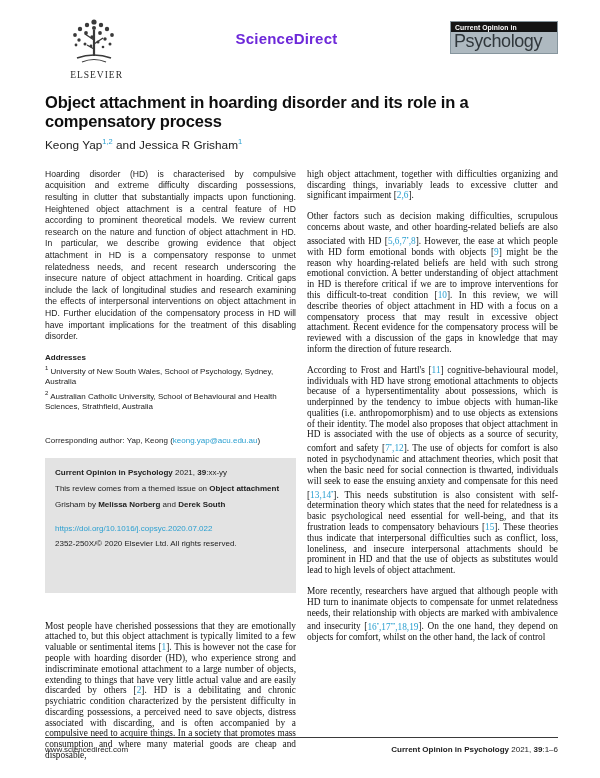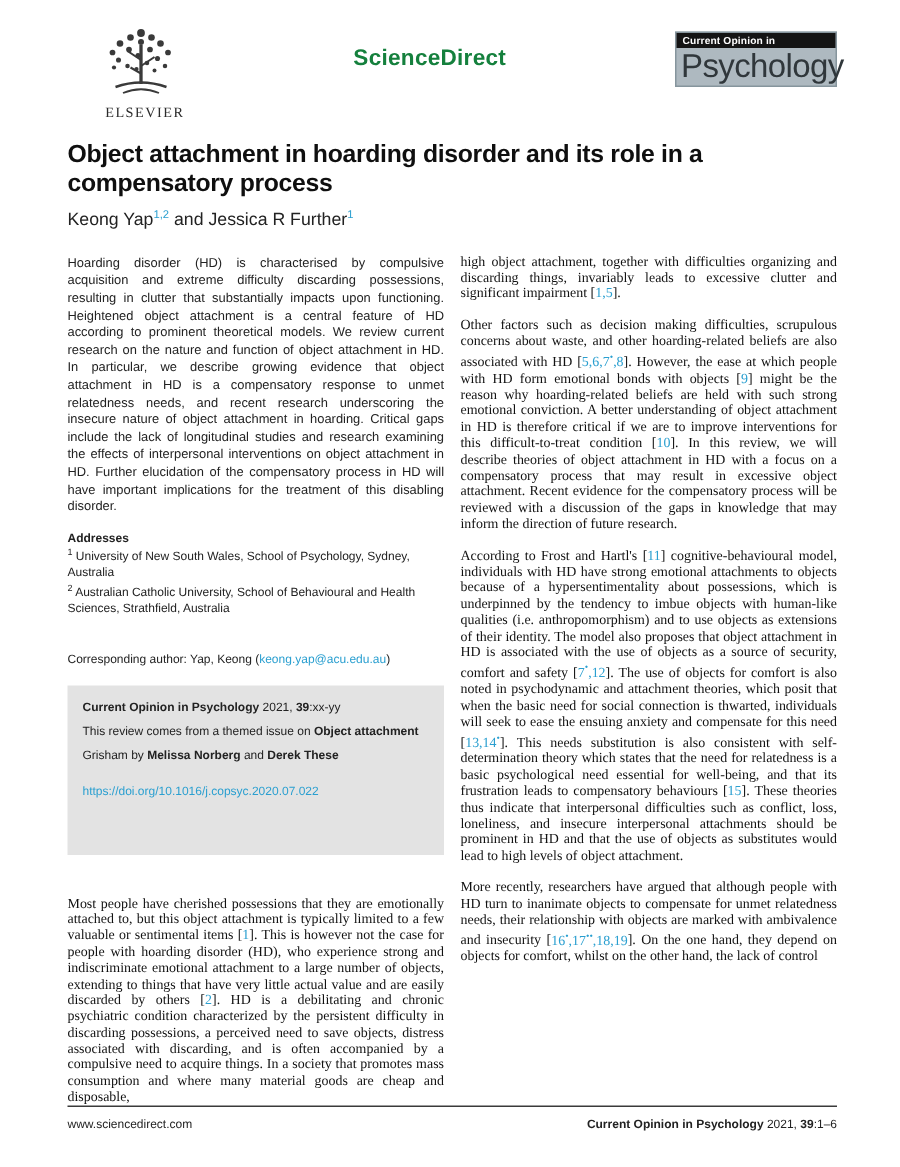--- a/index.html
+++ b/index.html
@@ -8,38 +8,38 @@
     position:relative; box-sizing:border-box; padding:16px 42px 0 45px;
     font-family:"Liberation Sans", sans-serif; color:#1a1a1a; overflow:hidden;
   }
   
   .header { display:flex; align-items:flex-start; }
   .logo-block { width:78px; text-align:right; }
   .elsevier-word { font-family:"Liberation Serif", serif; font-size:9.5px; letter-spacing:1px; color:#2b2b2b; margin-top:-2px; }
   .center-block { flex:1; text-align:center; padding-top:7px; }
   .avail { font-size:8.5px; color:#333; }
   .link { color:#2a9fd0; text-decoration:none; cursor:pointer; }
-  .sd-wordmark { font-size:15px; font-weight:bold; color:#15803d; margin-top:7px; letter-spacing:0.2px; }
+  .sd-wordmark { font-size:15px; font-weight:bold; color:#6d28d9; margin-top:7px; letter-spacing:0.2px; }
   .badge { width:108px; margin-top:5px; background:#aeb9c0; border:1px solid #86959d; box-sizing:border-box; }
   .badge-bar { background:#141414; color:#fff; font-size:6.8px; font-weight:bold; padding:2px 4px 1px; letter-spacing:0.1px; }
-  .badge-name { font-size:22px; color:#30373b; padding:0 3px 2px; letter-spacing:-0.4px; line-height:1.05; }
+  .badge-name { font-size:18px; color:#30373b; padding:0 3px 2px; letter-spacing:-0.4px; line-height:1.05; }
   
   .title { font-size:16.5px; font-weight:bold; line-height:1.18; margin-top:13px; max-width:445px; color:#0f0f0f; letter-spacing:-0.2px; }
   .authors { font-size:11.8px; margin-top:5px; color:#222; }
   .authors sup { color:#2a9fd0; font-size:7.5px; }
   
   .columns { display:flex; gap:11px; margin-top:17px; }
   .col-left { width:251px; }
   .col-right { width:251px; }
   .abstract { font-size:8.6px; line-height:11.6px; text-align:justify; color:#222; }
   .addresses { margin-top:10px; font-size:8px; line-height:10.4px; color:#222; }
   .addr-heading { font-weight:bold; }
   .addresses sup, .corresponding sup { font-size:6px; }
   .corresponding { margin-top:24px; font-size:8px; line-height:10.4px; color:#222; }
-  .infobox { margin-top:11px; background:#e3e3e3; padding:10px 10px 32px 10px; font-size:8px; line-height:10px; color:#222; }
+  .infobox { margin-top:11px; background:#e3e3e3; padding:10px 10px 44px 10px; font-size:8px; line-height:10px; color:#222; }
   .infobox .ln { margin-bottom:6px; }
   .infobox .doi-block { margin-top:14px; margin-bottom:5px; }
   .b { font-weight:bold; }
   .serif { font-family:"Liberation Serif", serif; font-size:9.3px; line-height:10.8px; text-align:justify; color:#111; }
   .col-left .serif { margin-top:28px; }
   .para { margin:0 0 10px 0; }
   .section-heading { font-weight:bold; font-size:11.5px; color:#0f0f0f; margin:3px 0 4px 0; letter-spacing:-0.1px; }
   .cite { color:#2a9fd0; }
   .serif sup { font-size:6.5px; }
   
@@ -89,47 +89,48 @@
       <div class="sd-wordmark">ScienceDirect</div>
     </div>
 
     <div class="badge">
       <div class="badge-bar">Current Opinion in</div>
       <div class="badge-name">Psychology</div>
     </div>
   </div>
 
   <div class="title">Object attachment in hoarding disorder and its role in a compensatory process</div>
-  <div class="authors"><span>Keong Yap</span><sup>1,2</sup><span> and </span><span>Jessica R Further</span><sup>1</sup></div>
+  <div class="authors"><span>Keong Yap</span><sup>1,2</sup><span> and </span><span>Jessica R Grisham</span><sup>1</sup></div>
 
   <div class="columns">
 
     <div class="col-left">
       <div class="abstract">Hoarding disorder (HD) is characterised by compulsive acquisition and extreme difficulty discarding possessions, resulting in clutter that substantially impacts upon functioning. Heightened object attachment is a central feature of HD according to prominent theoretical models. We review current research on the nature and function of object attachment in HD. In particular, we describe growing evidence that object attachment in HD is a compensatory response to unmet relatedness needs, and recent research underscoring the insecure nature of object attachment in hoarding. Critical gaps include the lack of longitudinal studies and research examining the effects of interpersonal interventions on object attachment in HD. Further elucidation of the compensatory process in HD will have important implications for the treatment of this disabling disorder.</div>
 
       <div class="addresses">
         <div class="addr-heading">Addresses</div>
         <div><sup>1</sup><span> University of New South Wales, School of Psychology, Sydney, Australia</span></div>
         <div><sup>2</sup><span> Australian Catholic University, School of Behavioural and Health Sciences, Strathfield, Australia</span></div>
       </div>
 
       <div class="corresponding"><span>Corresponding author: Yap, Keong (</span><span class="link">keong.yap@acu.edu.au</span><span>)</span></div>
 
       <div class="infobox">
         <div class="ln"><span class="b">Current Opinion in Psychology</span><span> 2021, </span><span class="b">39</span><span>:xx-yy</span></div>
         <div class="ln"><span>This review comes from a themed issue on </span><span class="b">Object attachment</span></div>
-        <div class="ln"><span>Grisham by </span><span class="b">Melissa Norberg</span><span> and </span><span class="b">Derek These</span></div>
+        <div class="ln"><span>Grisham by </span><span class="b">Melissa Norberg</span><span> and </span><span class="b">Derek South</span></div>
         <div class="doi-block"><span class="link">https://doi.org/10.1016/j.copsyc.2020.07.022</span></div>
+        <div>2352-250X/© 2020 Elsevier Ltd. All rights reserved.</div>
       </div>
 
       <div class="serif">Most people have cherished possessions that they are emotionally attached to, but this object attachment is typically limited to a few valuable or sentimental items [<span class="cite">1</span>]. This is however not the case for people with hoarding disorder (HD), who experience strong and indiscriminate emotional attachment to a large number of objects, extending to things that have very little actual value and are easily discarded by others [<span class="cite">2</span>]. HD is a debilitating and chronic psychiatric condition characterized by the persistent difficulty in discarding possessions, a perceived need to save objects, distress associated with discarding, and is often accompanied by a compulsive need to acquire things. In a society that promotes mass consumption and where many material goods are cheap and disposable,</div>
     </div>
 
     <div class="col-right serif">
-      <p class="para">high object attachment, together with difficulties organizing and discarding things, invariably leads to excessive clutter and significant impairment [<span class="cite">1,5</span>].</p>
+      <p class="para">high object attachment, together with difficulties organizing and discarding things, invariably leads to excessive clutter and significant impairment [<span class="cite">2,6</span>].</p>
       <p class="para">Other factors such as decision making difficulties, scrupulous concerns about waste, and other hoarding-related beliefs are also associated with HD [<span class="cite">5,6,7<sup>•</sup>,8</span>]. However, the ease at which people with HD form emotional bonds with objects [<span class="cite">9</span>] might be the reason why hoarding-related beliefs are held with such strong emotional conviction. A better understanding of object attachment in HD is therefore critical if we are to improve interventions for this difficult-to-treat condition [<span class="cite">10</span>]. In this review, we will describe theories of object attachment in HD with a focus on a compensatory process that may result in excessive object attachment. Recent evidence for the compensatory process will be reviewed with a discussion of the gaps in knowledge that may inform the direction of future research.</p>
       <p class="para">According to Frost and Hartl's [<span class="cite">11</span>] cognitive-behavioural model, individuals with HD have strong emotional attachments to objects because of a hypersentimentality about possessions, which is underpinned by the tendency to imbue objects with human-like qualities (i.e. anthropomorphism) and to use objects as extensions of their identity. The model also proposes that object attachment in HD is associated with the use of objects as a source of security, comfort and safety [<span class="cite">7<sup>•</sup>,12</span>]. The use of objects for comfort is also noted in psychodynamic and attachment theories, which posit that when the basic need for social connection is thwarted, individuals will seek to ease the ensuing anxiety and compensate for this need [<span class="cite">13,14<sup>•</sup></span>]. This needs substitution is also consistent with self-determination theory which states that the need for relatedness is a basic psychological need essential for well-being, and that its frustration leads to compensatory behaviours [<span class="cite">15</span>]. These theories thus indicate that interpersonal difficulties such as conflict, loss, loneliness, and insecure interpersonal attachments should be prominent in HD and that the use of objects as substitutes would lead to high levels of object attachment.</p>
       <p class="para">More recently, researchers have argued that although people with HD turn to inanimate objects to compensate for unmet relatedness needs, their relationship with objects are marked with ambivalence and insecurity [<span class="cite">16<sup>•</sup>,17<sup>••</sup>,18,19</span>]. On the one hand, they depend on objects for comfort, whilst on the other hand, the lack of control</p>
     </div>
   </div>
 
   <div class="footer-rule"></div>
   <div class="footer">
     <span>www.sciencedirect.com</span>
     <span><span class="b">Current Opinion in Psychology</span><span> 2021, </span><span class="b">39</span><span>:1–6</span></span>

